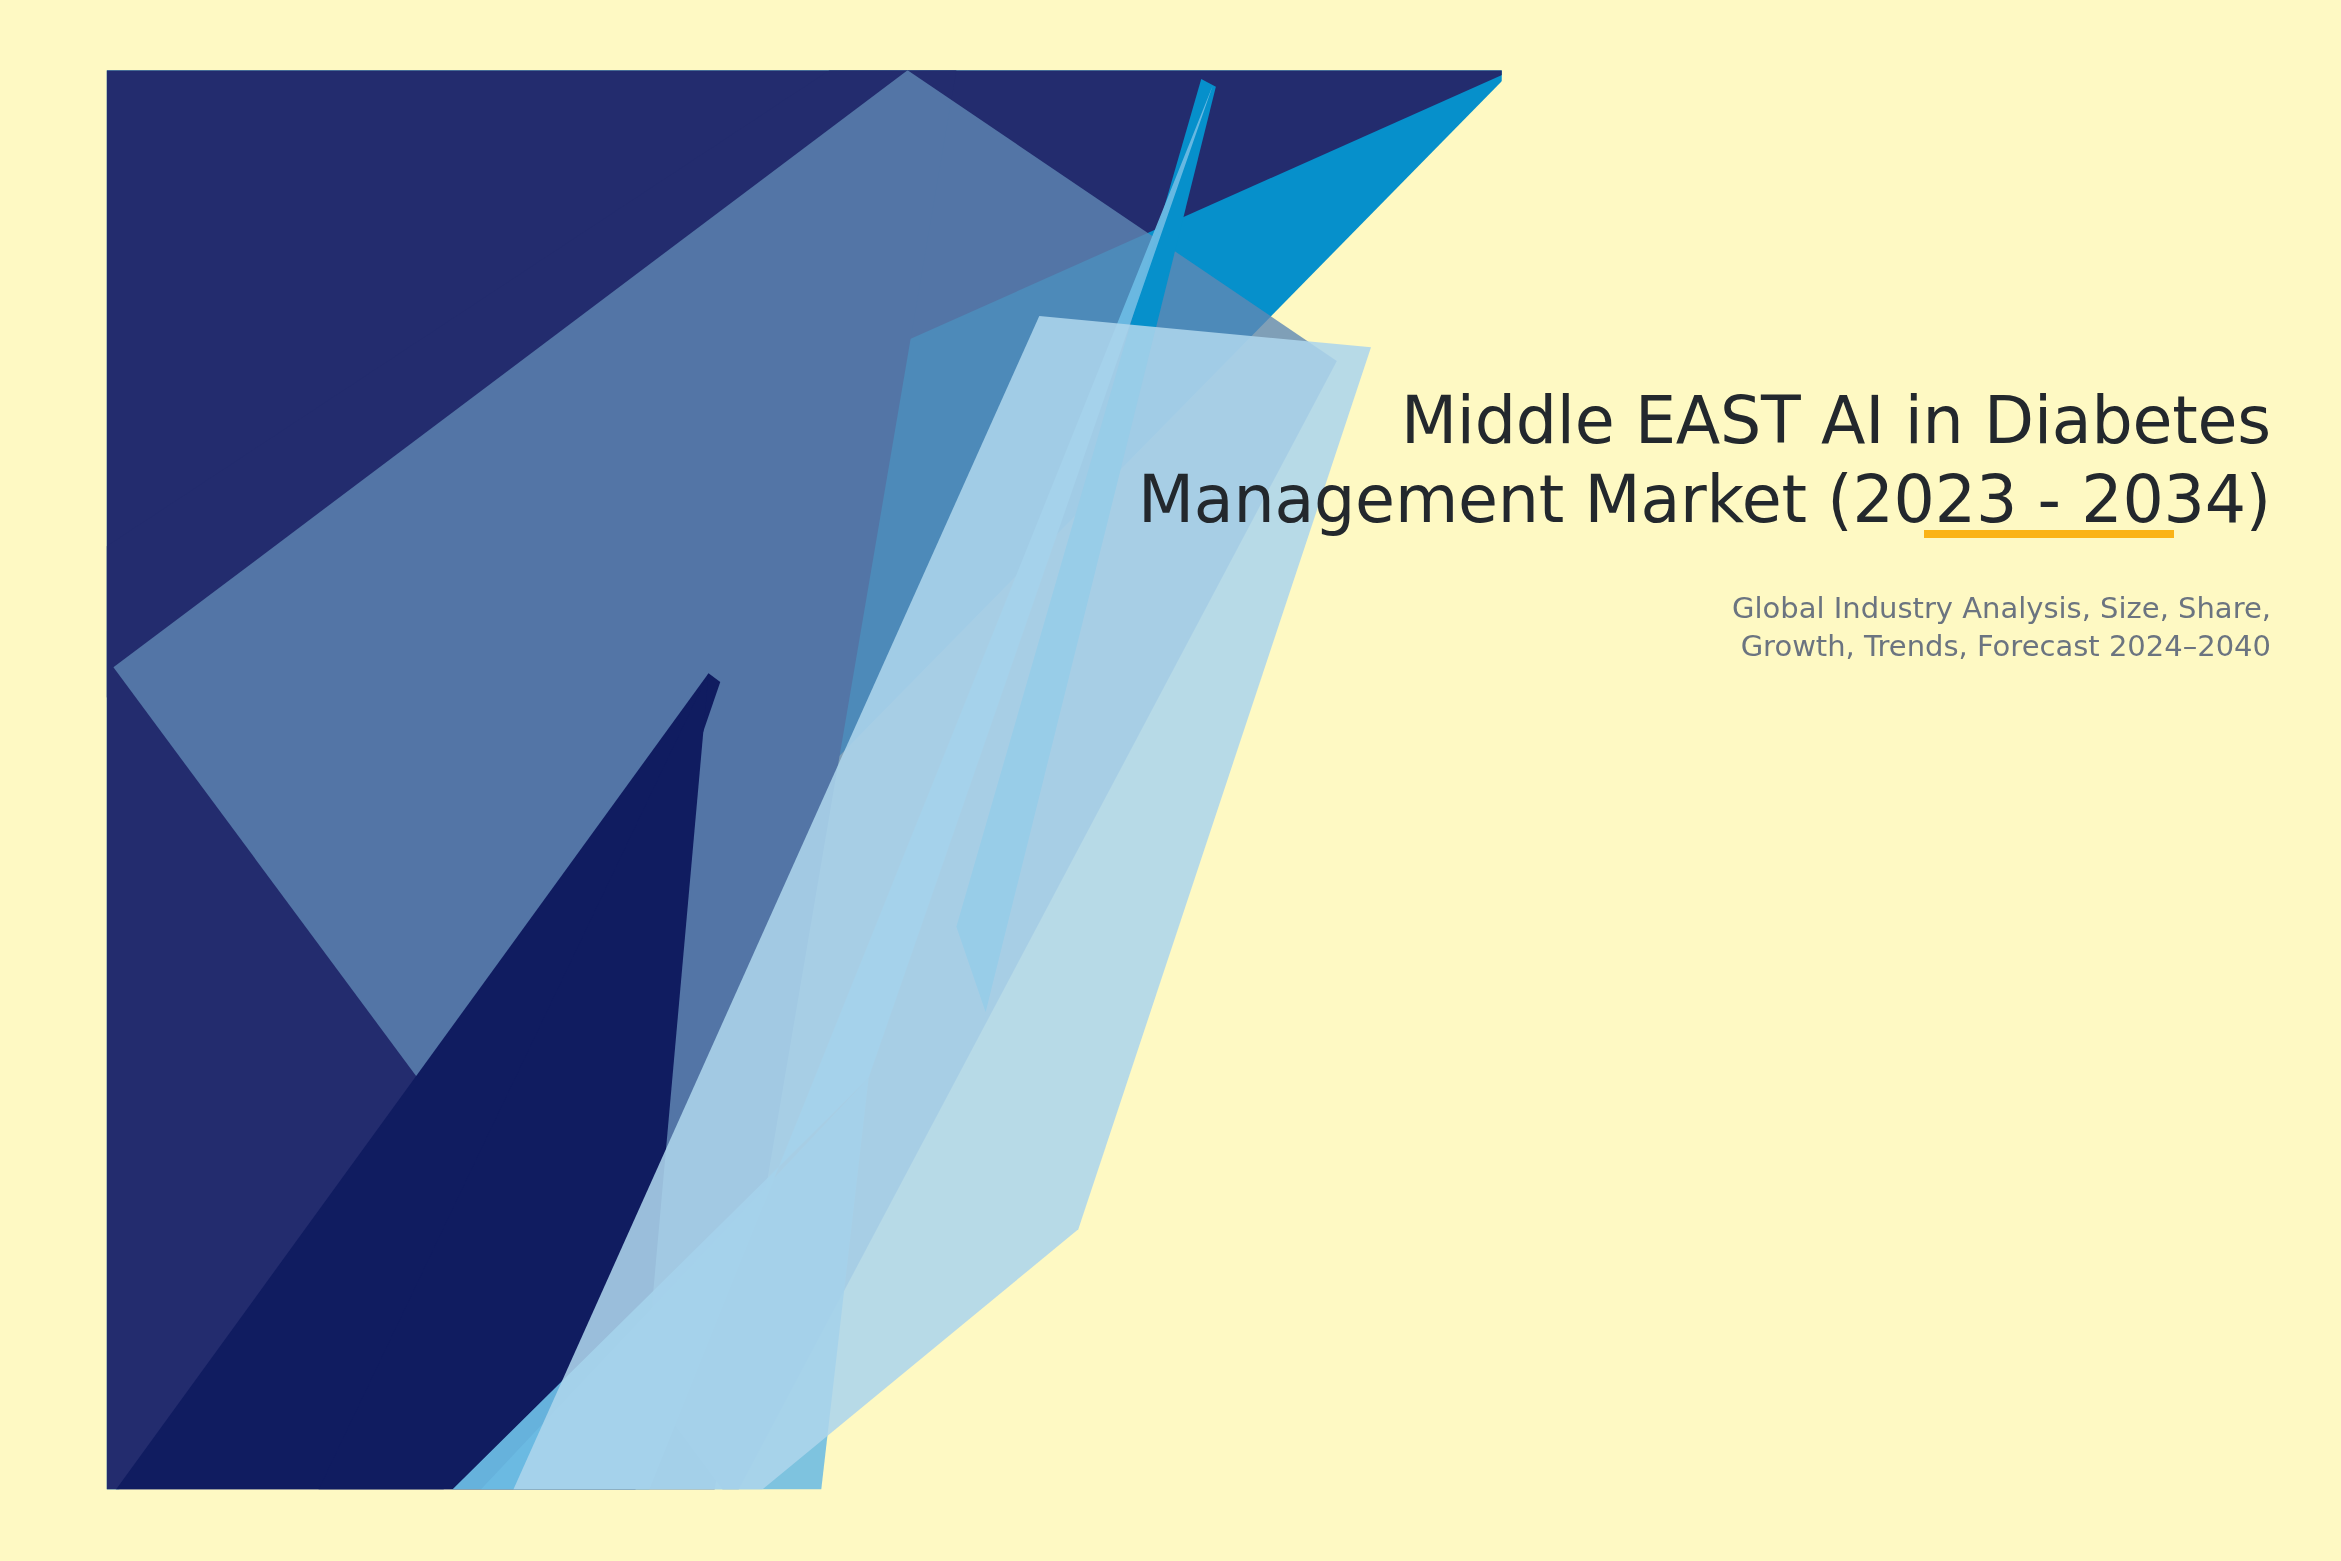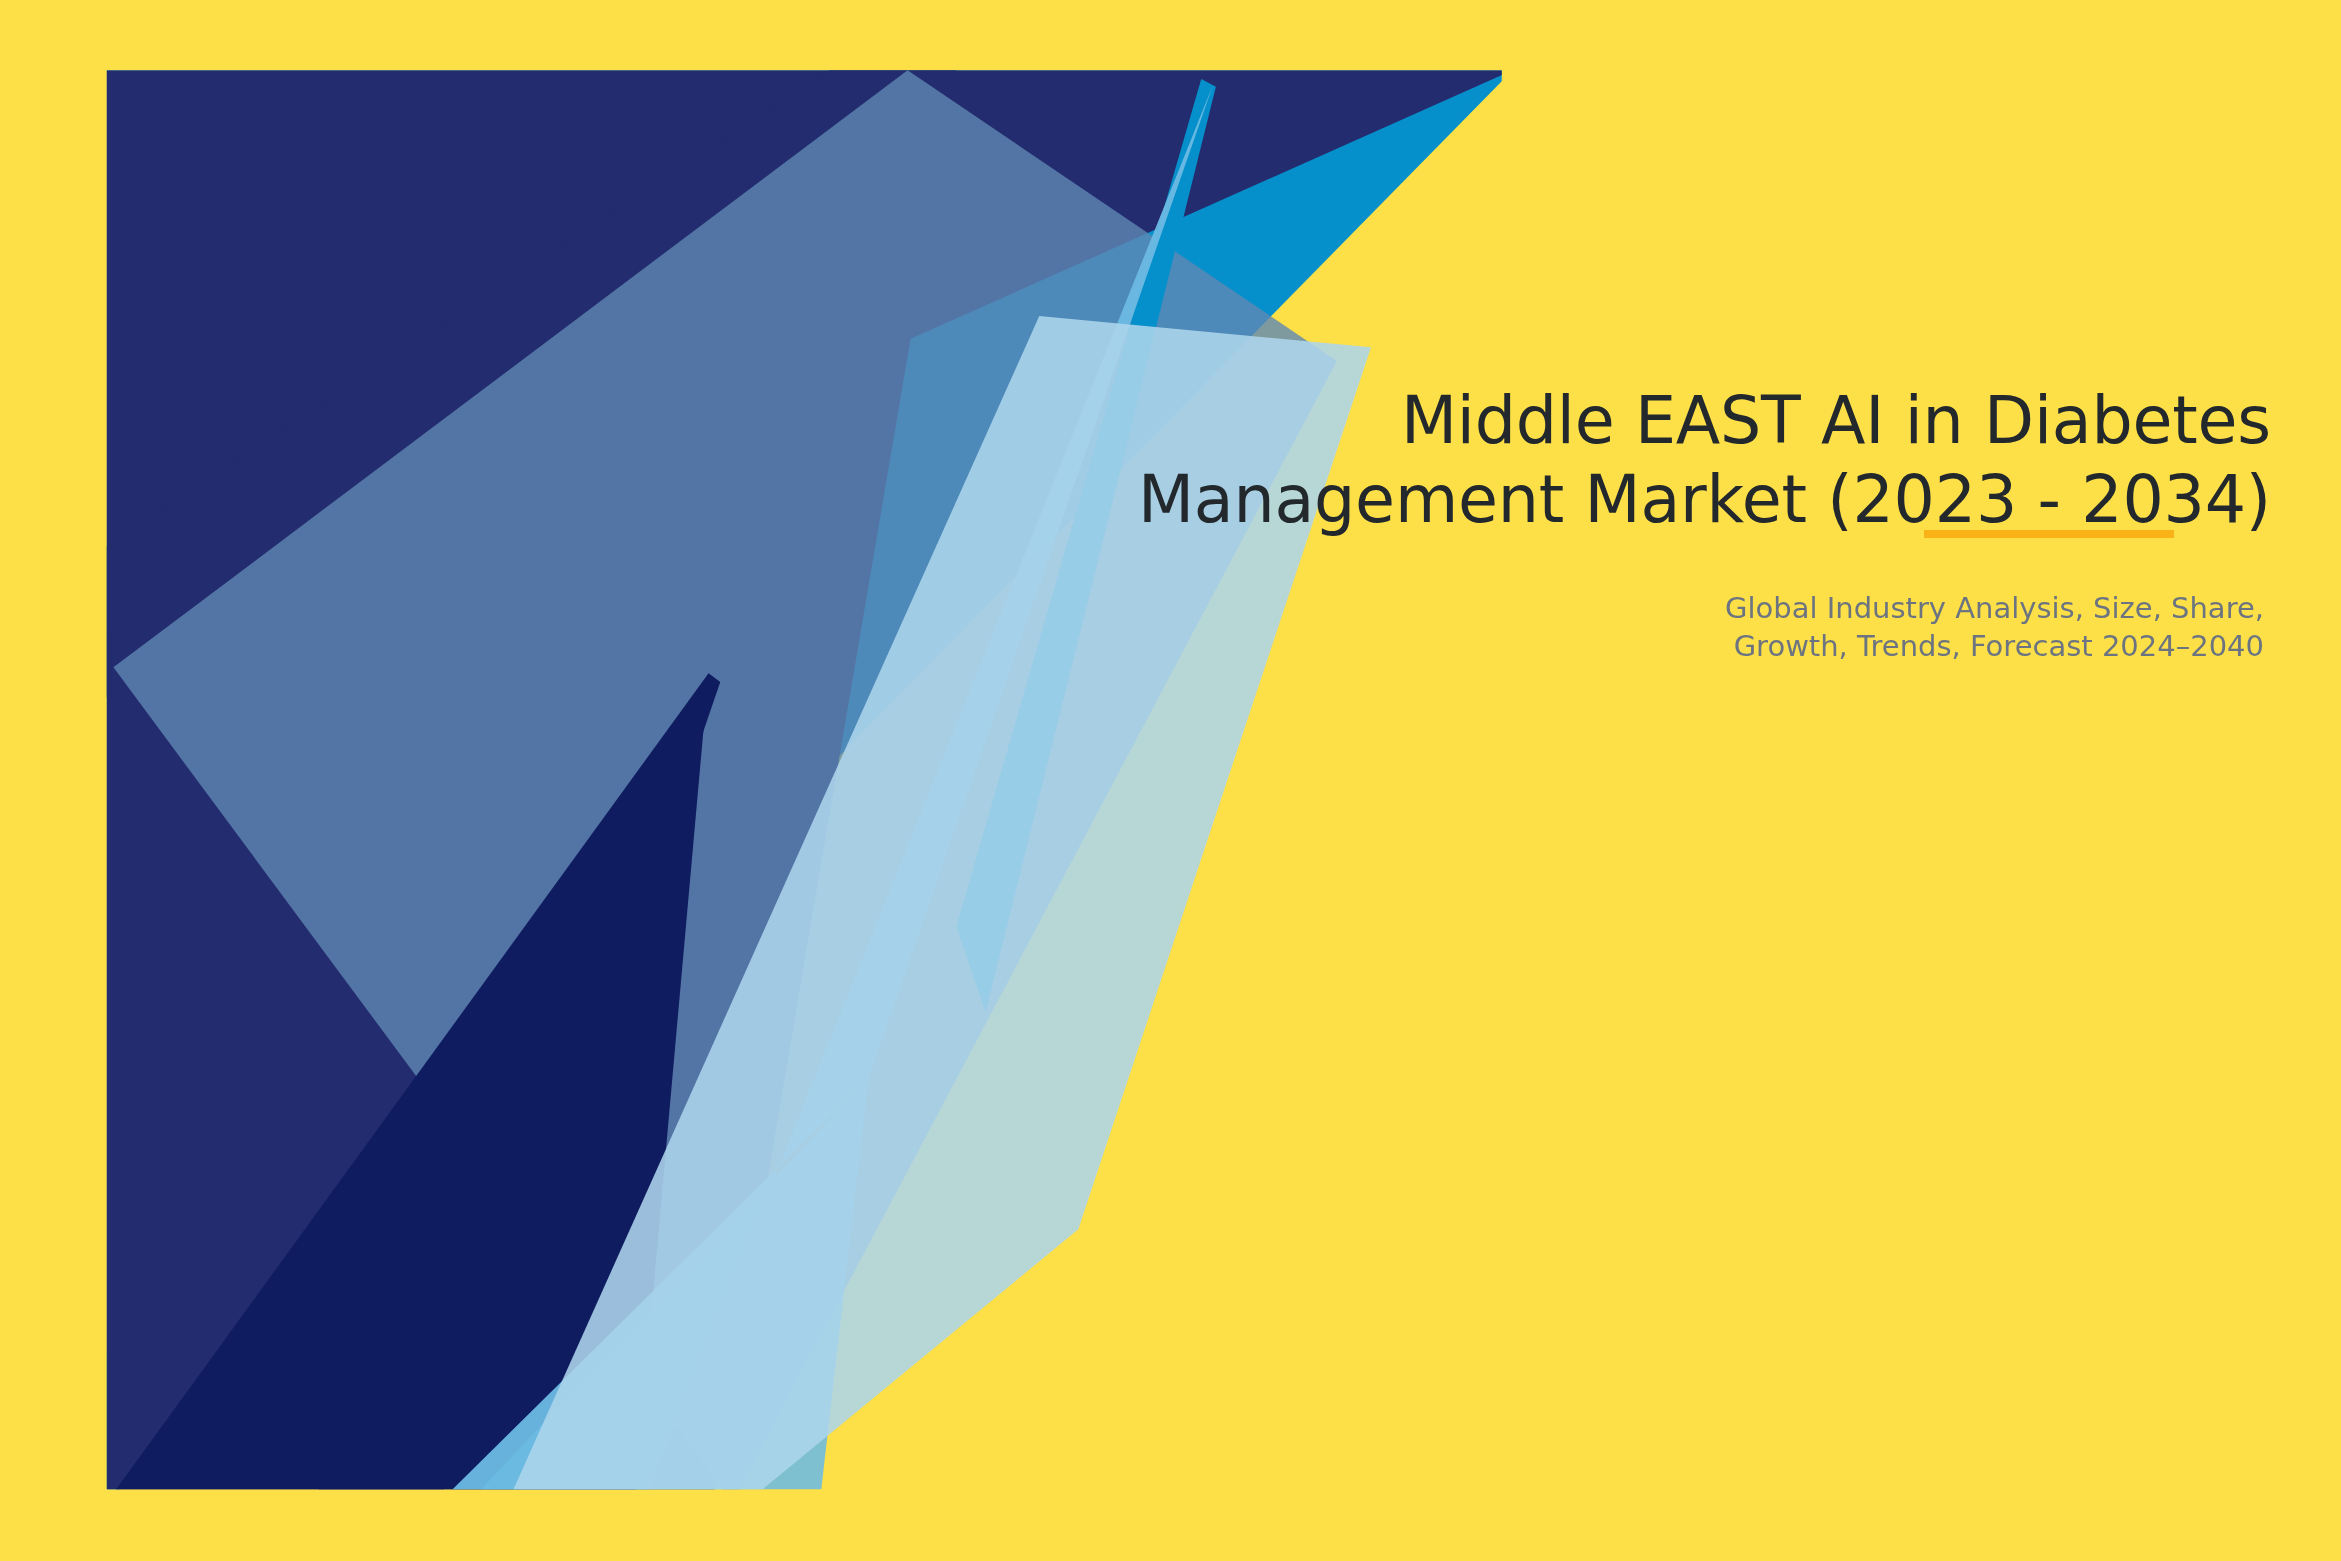--- a/index.html
+++ b/index.html
@@ -13,21 +13,21 @@
     position: relative;
     overflow: hidden;
     font-family: "DejaVu Sans", sans-serif;
   }
 
   #cover {
     position: absolute;
     left: 0; top: 0;
     width: 2342px;
     height: 1561px;
-    background: #fde047;
+    background: #fef9c3;
   }
 
   
   #artwork {
     position: absolute;
     left: 0;
     top: 0;
     width: 2342px;
     height: 1561px;
   }
@@ -63,21 +63,21 @@
     background: #FAB316;
     z-index: 2;
   }
 
   #cover-subtitle {
     font-family: "DejaVu Sans", sans-serif;
     font-size: 29px;
     line-height: 1.33;
     font-weight: 400;
     color: #6B7480;
-    margin: 7px;
+    margin: 0;
     margin-top: 49px;
     text-align: right;
     position: relative;
     z-index: 3;
   }
 </style>
 </head>
 <body>
 
 <div id="cover">

